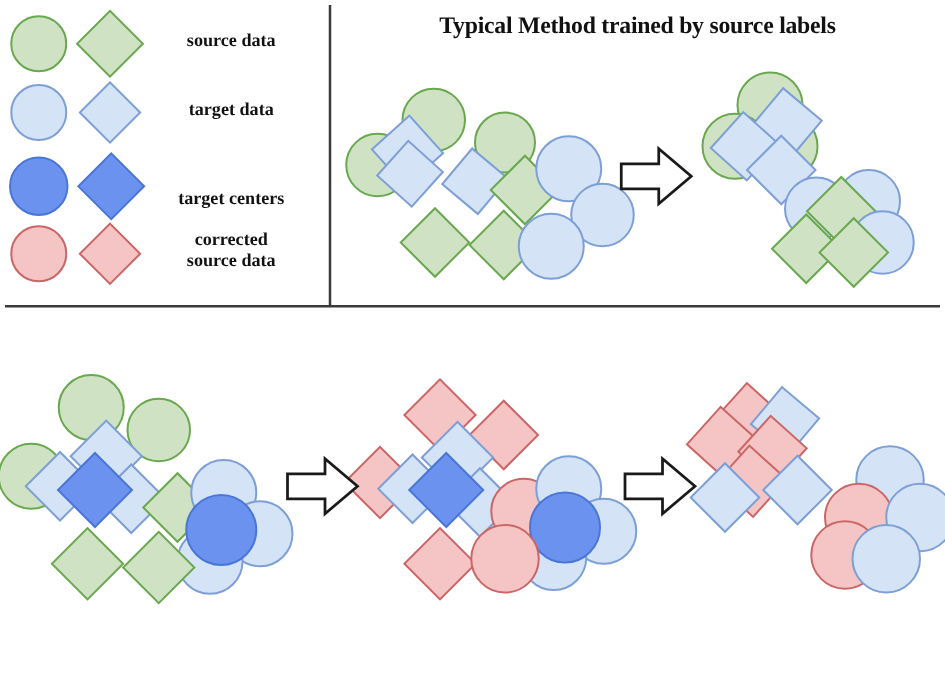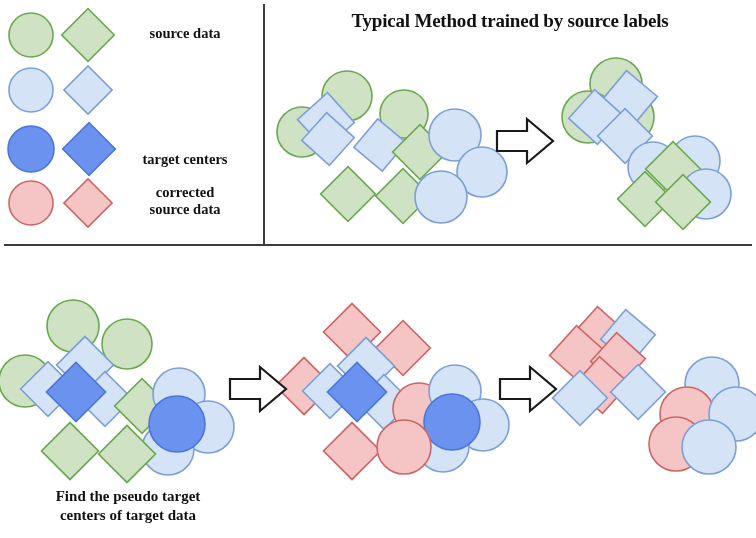--- a/index.html
+++ b/index.html
@@ -157,22 +157,21 @@
         <use xlink:href="#arrow-glyph" x="497" y="115"></use>
         <use xlink:href="#arrow-glyph" x="230" y="363"></use>
         <use xlink:href="#arrow-glyph" x="500" y="363"></use>
       </g>
   </svg>
 
   <div class="divider" style="left:263px; top:0px; width:1.6px; height:241px;"></div>
   <div class="divider" style="left:4px; top:240px; width:748px; height:1.6px;"></div>
 
   <div class="txt legend-label" style="left:110px; top:21px;">source data</div>
+  <div class="txt legend-label" style="left:110px; top:76px;">target data</div>
   <div class="txt legend-label" style="left:110px; top:135px;margin-top:12px;">target centers</div>
   <div class="txt legend-label" style="left:110px; top:180px;">corrected
 source data</div>
 
   <div class="txt panel-title" style="left:268px; top:6px; width:484px;">Typical Method trained by source labels</div>
 
-  <div class="txt caption" style="left:8px; top:483px; width:240px;">Find the pseudo target
-centers of target data</div>
 
 </div>
 
 </body></html>

